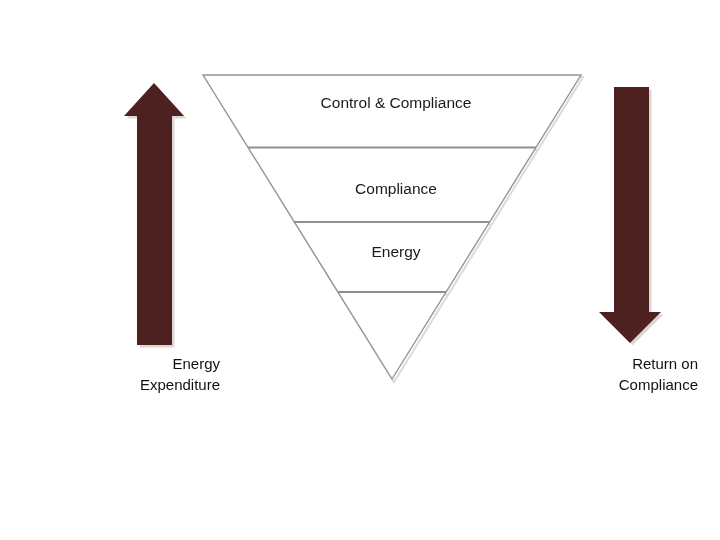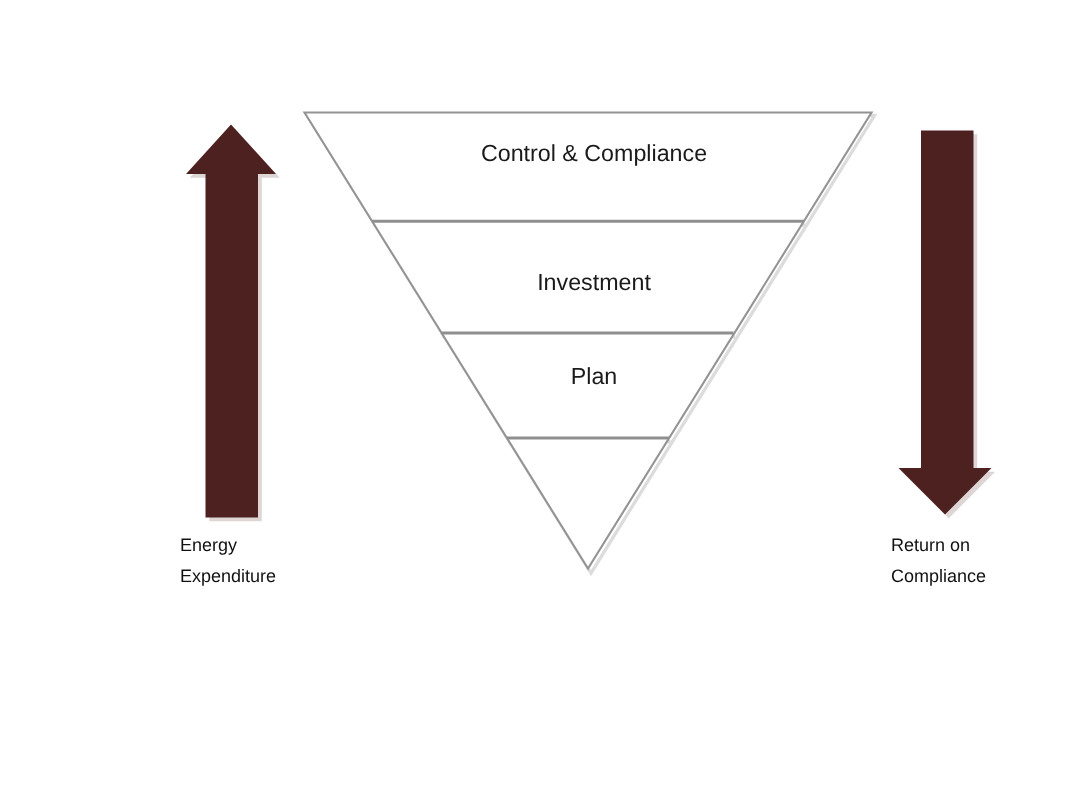--- a/index.html
+++ b/index.html
@@ -31,22 +31,22 @@
     line-height: 21px;
     font-size: 15.5px;
     color: #1a1a1a;
   }
   .funnel-label {
     left: 292px;
     width: 160px;
   }
   .side-label {
     position: absolute;
-    text-align: left;
-    font-size: 12px;
+    text-align: right;
+    font-size: 15px;
     line-height: 21px;
     color: #111111;
   }
   #label-control    { top: 92px; }
   #label-implement  { top: 178px; }
   #label-train      { top: 241px; }
   #label-plan       { top: 309px; }
   #label-energy     { left: 96px;  top: 353px; width: 100px; }
   #label-roi        { left: 570px; top: 353px; width: 104px; }
 </style>
@@ -74,22 +74,22 @@
       <line x1="314" y1="292" x2="422" y2="292" stroke="#8f8f8f" stroke-width="2"></line>
     </g>
 
     <polygon points="130,83 160,116 148,116 148,345 113,345 113,116 100,116" fill="#4d2120"></polygon>
 
     <polygon points="590,87 625,87 625,312 637,312 606,343 575,312 590,312" fill="#4d2120"></polygon>
   </svg>
 
   <div class="label funnel-label" id="label-control">Control &amp; Compliance</div>
 
-  <div class="label funnel-label" id="label-implement">Investment</div>
+  <div class="label funnel-label" id="label-implement">Compliance</div>
 
-  <div class="label funnel-label" id="label-train">Plan</div>
+  <div class="label funnel-label" id="label-train">Energy</div>
 
 
   <div class="side-label" id="label-energy">Energy Expenditure</div>
 
   <div class="side-label" id="label-roi">Return on Compliance</div>
 
 </div>
 
 </body></html>

